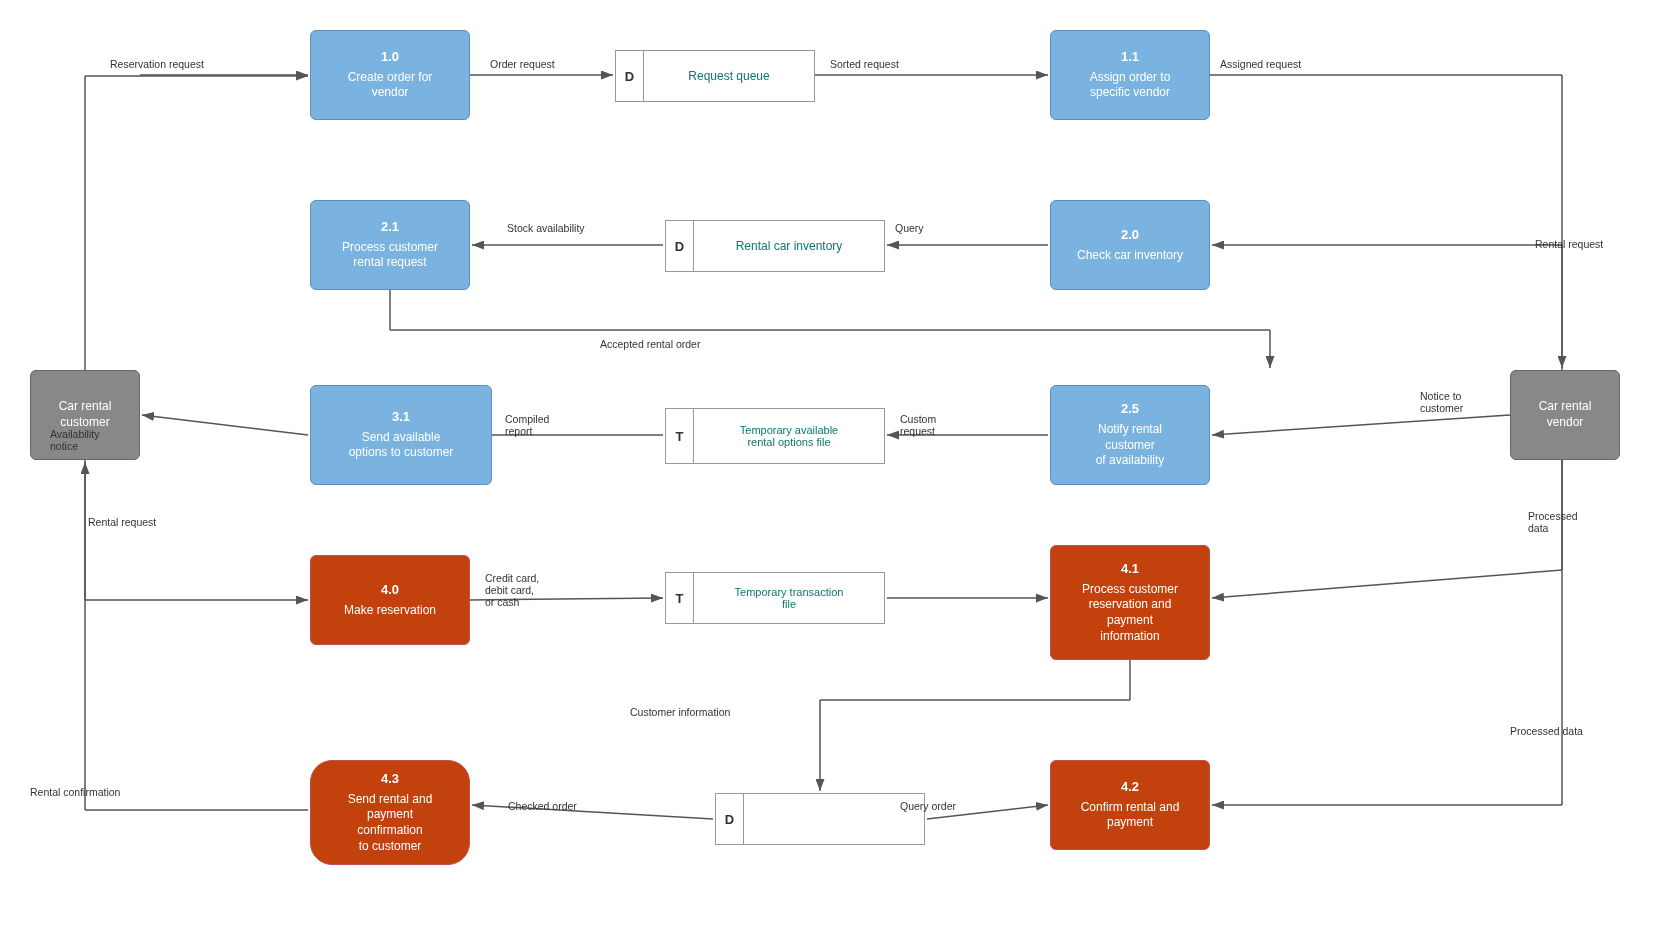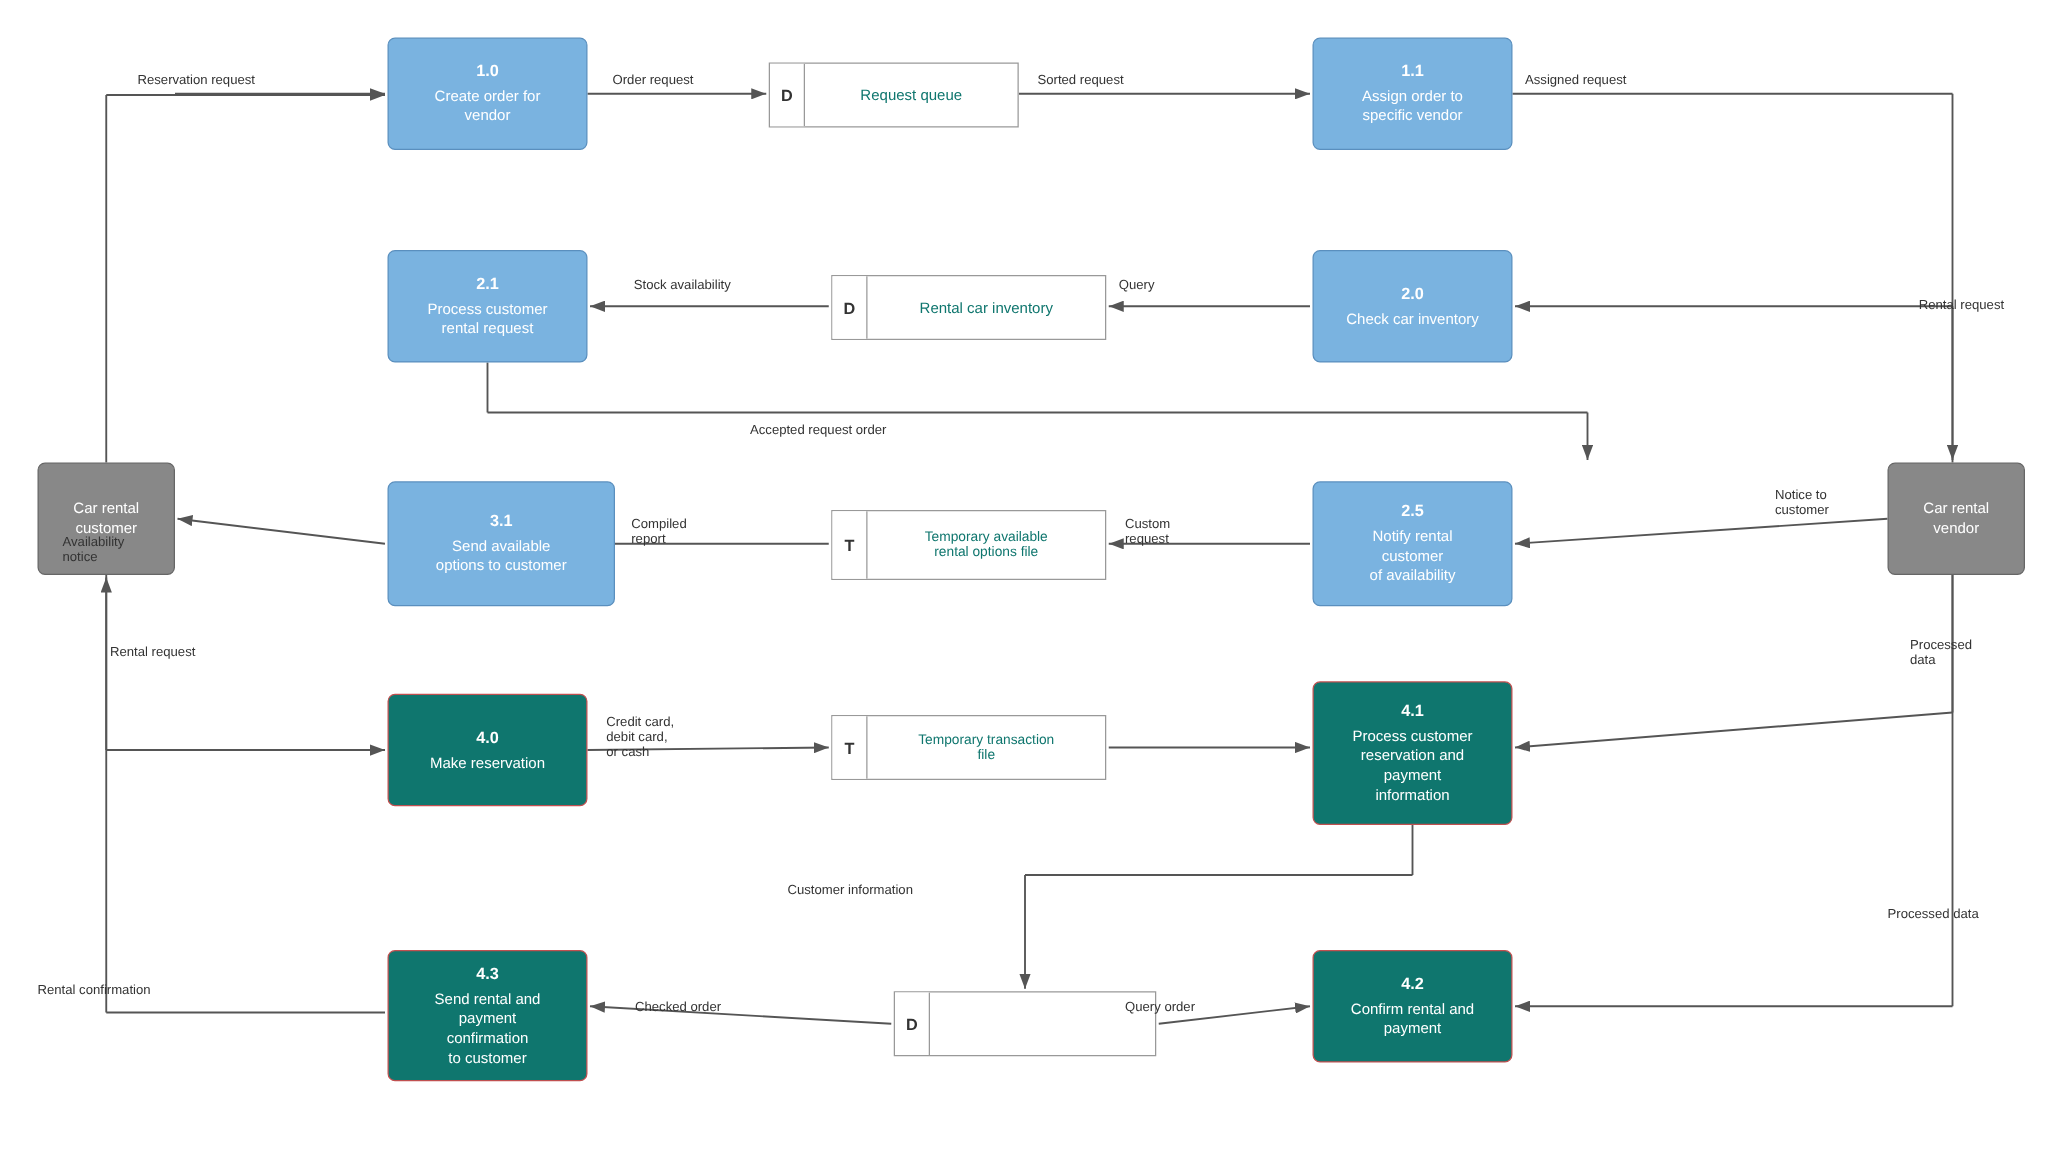--- a/index.html
+++ b/index.html
@@ -26,21 +26,21 @@
       border: 1.5px solid #999;
       padding: 24px;
       line-height: 1.3;
     }
     .node-blue {
       background: #7ab3e0;
       border-color: #5a8fbe;
       color: #fff;
     }
     .node-pink {
-      background: #0f766e;
+      background: #c2410c;
       border-color: #c05050;
       color: #fff;
     }
     .node-gray {
       background: #888;
       border-color: #666;
       color: #fff;
     }
     .node-number {
       font-size: 13px;
@@ -205,21 +205,21 @@
   <div class="node node-pink" style="left:1050px;top:545px;width:160px;height:115px;">
     <span class="node-number">4.1</span>
     <span class="node-label">Process customer<br>reservation and<br>payment<br>information</span>
   </div>
 
   <div class="node node-pink" style="left:1050px;top:760px;width:160px;height:90px;">
     <span class="node-number">4.2</span>
     <span class="node-label">Confirm rental and<br>payment</span>
   </div>
 
-  <div class="node node-pink" style="left:310px;top:760px;width:160px;height:105px;">
+  <div class="node node-pink" style="left:310px;top:760px;width:160px;height:105px;border-radius:22px;">
     <span class="node-number">4.3</span>
     <span class="node-label">Send rental and<br>payment confirmation<br>to customer</span>
   </div>
 
   <div class="data-store" style="left:615px;top:50px;width:200px;height:52px;">
     <div class="data-store-tag">D</div>
     <div class="data-store-label">Request queue</div>
   </div>
 
   <div class="data-store" style="left:665px;top:220px;width:220px;height:52px;">
@@ -243,21 +243,21 @@
 
   <div class="arrow-label" style="left:110px;top:58px;">Reservation request</div>
   <div class="arrow-label" style="left:490px;top:58px;">Order request</div>
   <div class="arrow-label" style="left:830px;top:58px;">Sorted request</div>
   <div class="arrow-label" style="left:1220px;top:58px;">Assigned request</div>
 
   <div class="arrow-label" style="left:1535px;top:238px;">Rental request</div>
   <div class="arrow-label" style="left:895px;top:222px;">Query</div>
   <div class="arrow-label" style="left:507px;top:222px;">Stock availability</div>
 
-  <div class="arrow-label" style="left:600px;top:338px;">Accepted request order</div>
+  <div class="arrow-label" style="left:600px;top:338px;">Accepted rental order</div>
 
   <div class="arrow-label" style="left:1420px;top:390px;">Notice to<br>customer</div>
   <div class="arrow-label" style="left:900px;top:413px;">Custom<br>request</div>
   <div class="arrow-label" style="left:505px;top:413px;">Compiled<br>report</div>
   <div class="arrow-label" style="left:50px;top:428px;">Availability<br>notice</div>
 
   <div class="arrow-label" style="left:88px;top:516px;">Rental request</div>
 
   <div class="arrow-label" style="left:485px;top:572px;">Credit card,<br>debit card,<br>or cash</div>
   <div class="arrow-label" style="left:1528px;top:510px;">Processed<br>data</div>

